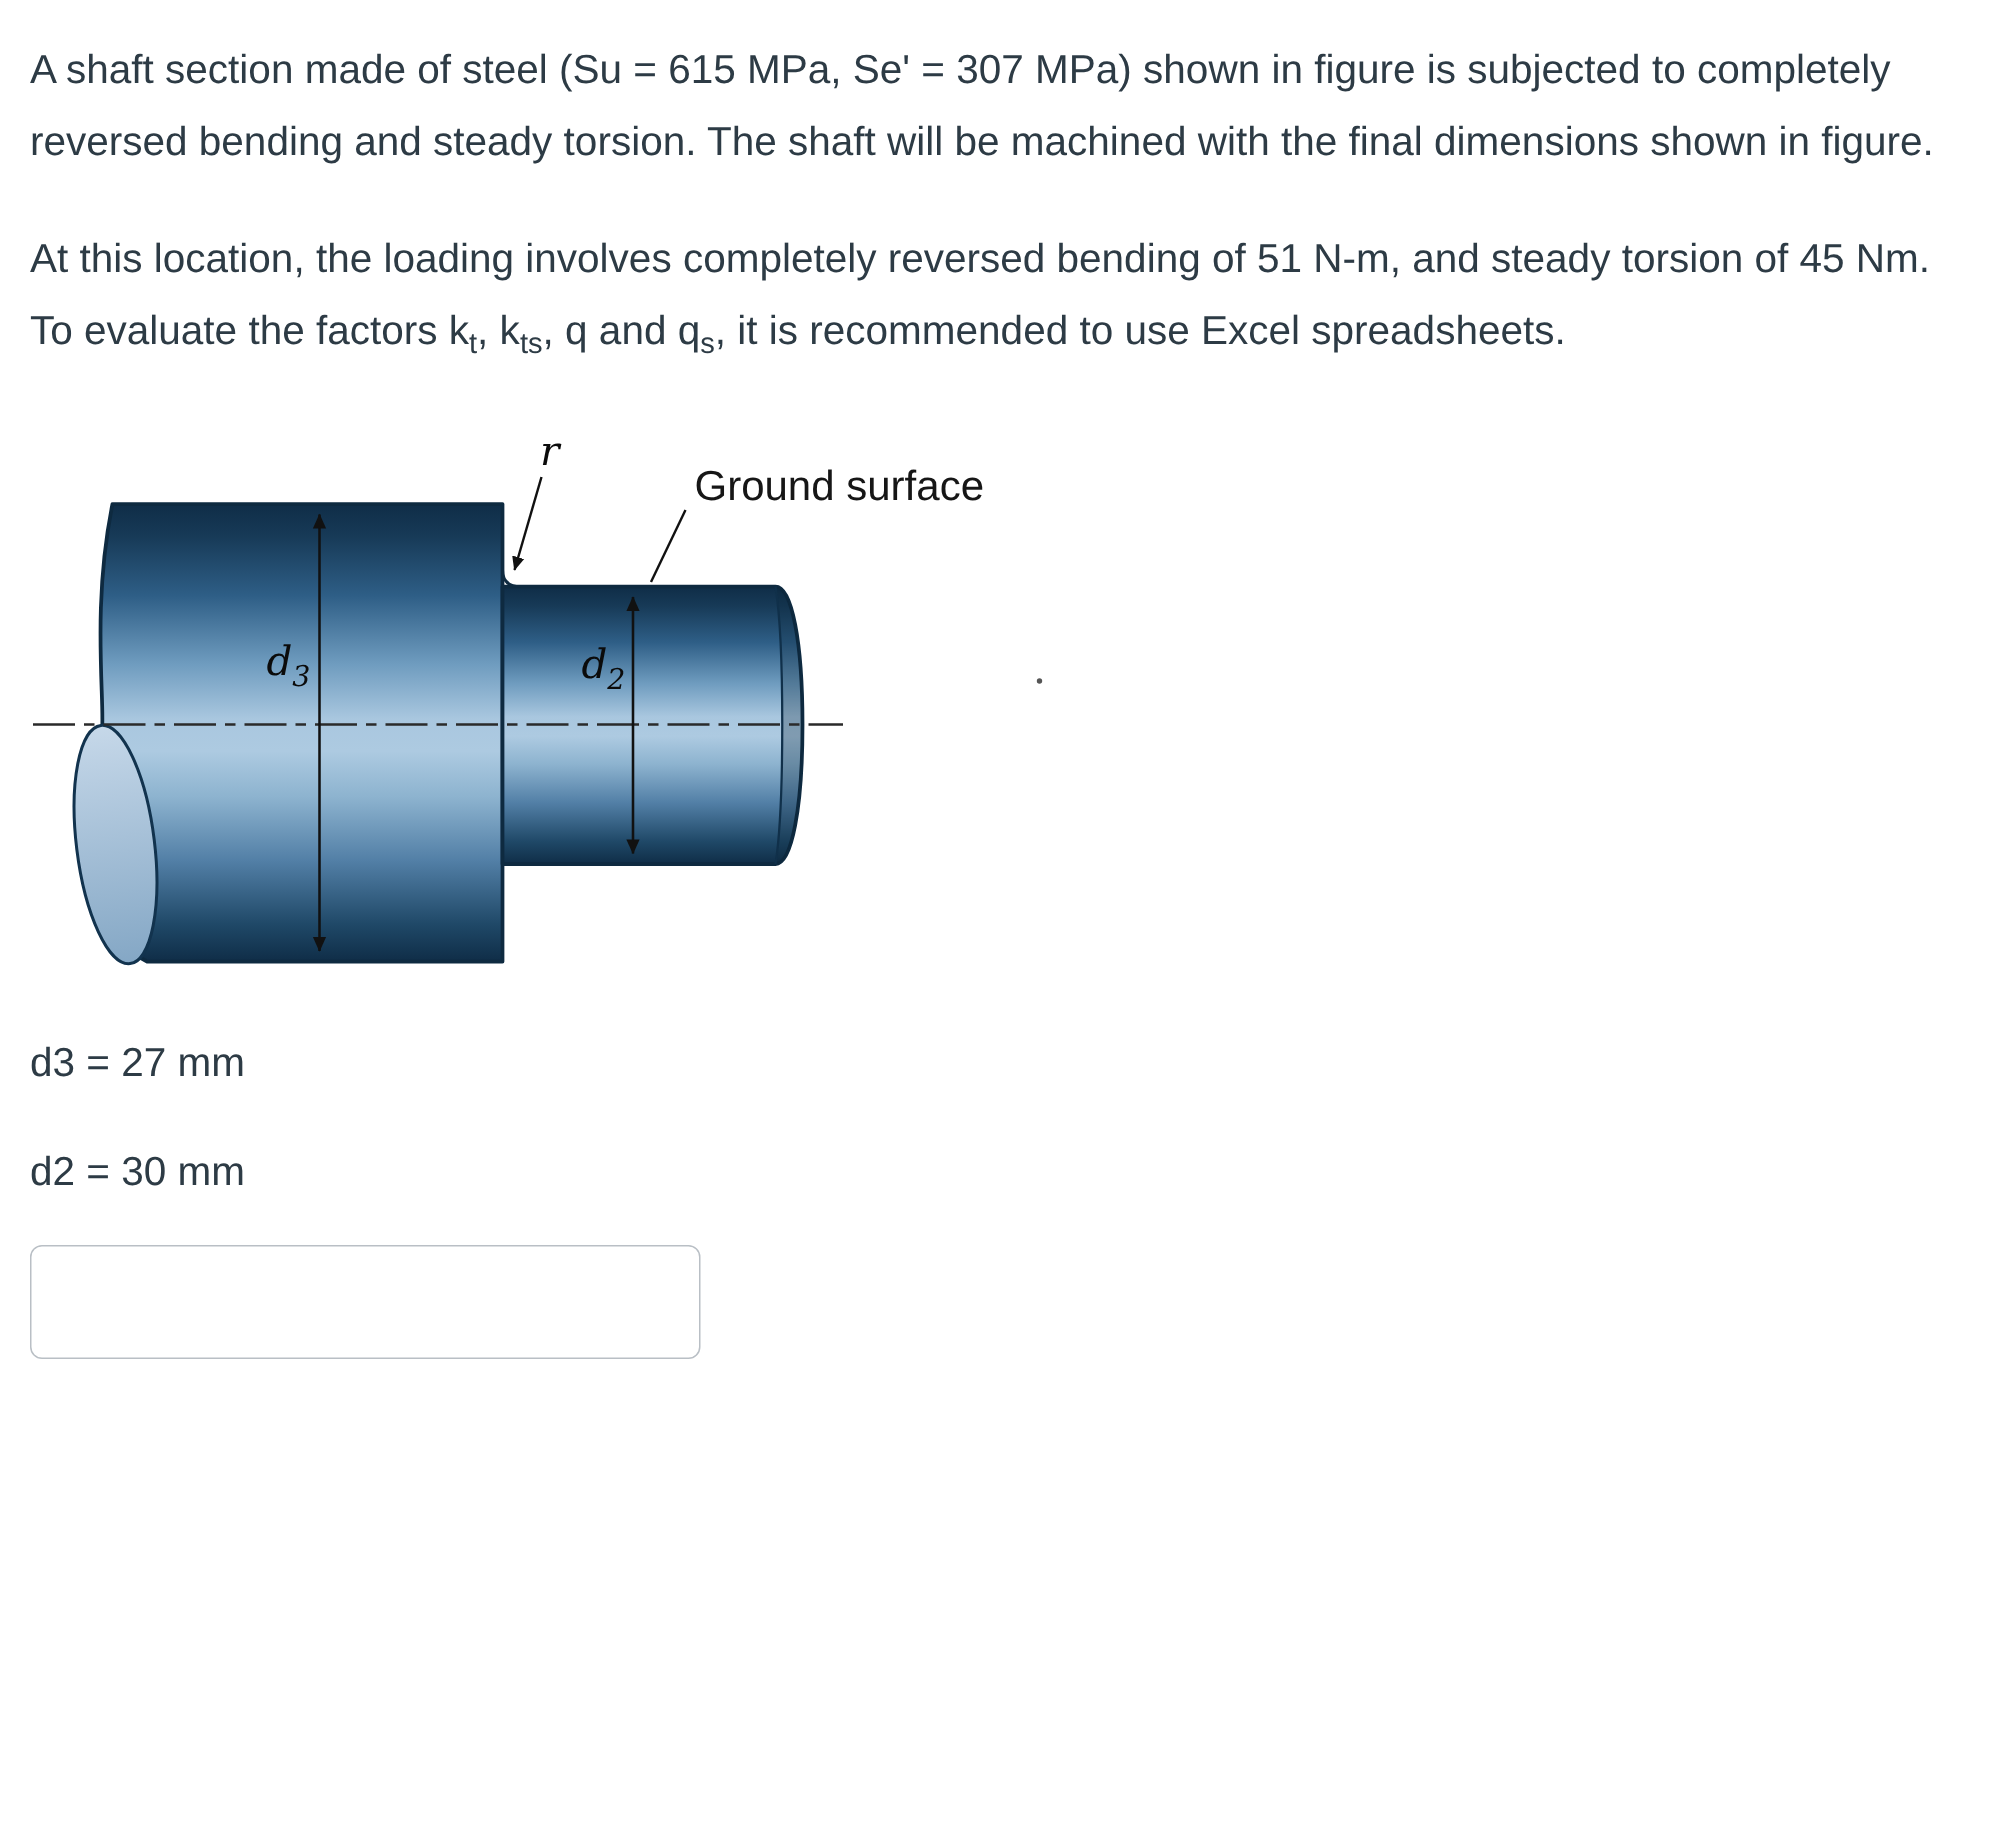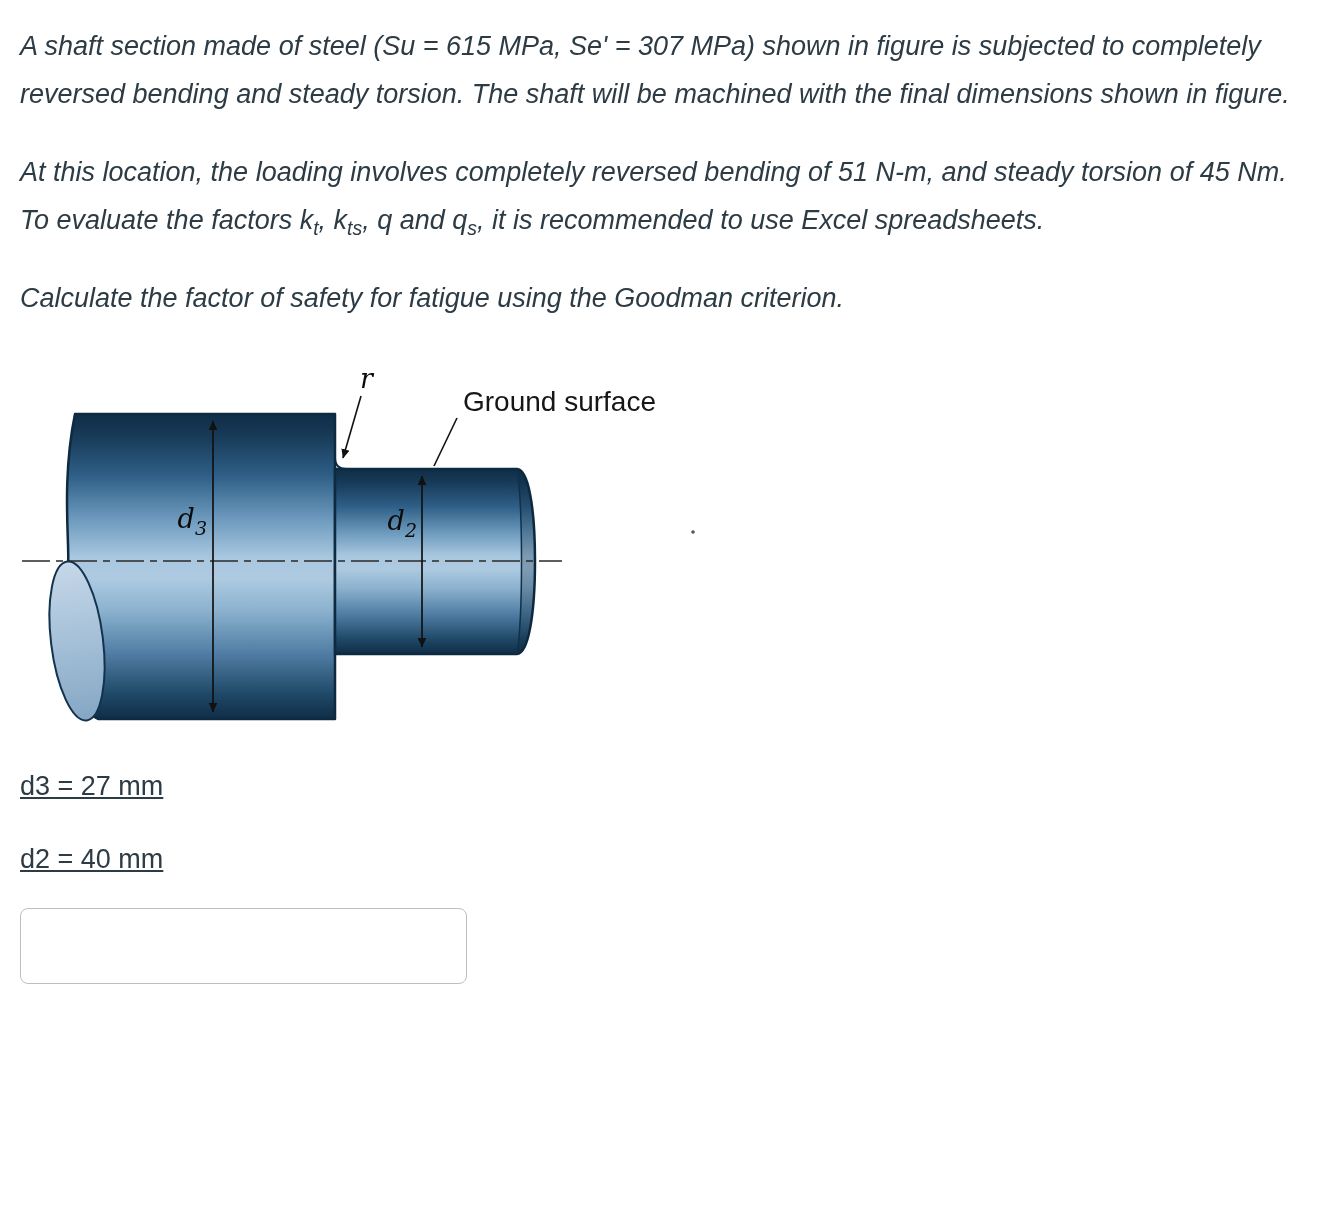--- a/index.html
+++ b/index.html
@@ -11,33 +11,31 @@
     font-family: "Liberation Sans", sans-serif;
     color: #2d3b45;
     font-size: 27px;
     padding: 22px 20px 40px 20px;
     width: 1299px;
   }
   .question-text p {
     margin: 0 0 30px 0;
     line-height: 1.78;
     max-width: 1295px;
-    font-style: italic;
   }
   sub {
     font-size: 0.72em;
     line-height: 0;
   }
   .figure-wrap {
     margin: 32px 0 6px 0;
   }
   .given-values p {
     margin: 0 0 25px 0;
     line-height: 1.78;
-    text-decoration: underline;
   }
   .answer-area {
     margin-top: 22px;
   }
   .answer-box {
     width: 447px;
     height: 76px;
     border: 1px solid #b9bfc5;
     border-radius: 8px;
     background: #ffffff;
@@ -55,21 +53,20 @@
   .fig-label-sans {
     font-family: "Liberation Sans", sans-serif;
   }
 </style>
 </head>
 <body>
 
 <div class="question-text">
   <p>A shaft section made of steel (Su = 615 MPa, Se' = 307 MPa) shown in figure is subjected to completely reversed bending and steady torsion. The shaft will be machined with the final dimensions shown in figure.</p>
   <p><span>At this location, the loading involves completely reversed bending of 51 N-m, and steady torsion of 45 Nm. To evaluate the factors k</span><sub>t</sub><span>, k</span><sub>ts</sub><span>, q and q</span><sub>s</sub><span>, it is recommended to use Excel spreadsheets.</span></p>
-  <p>Calculate the factor of safety for fatigue using the Goodman criterion.</p>
 </div>
 
 <div class="figure-wrap">
   <svg width="700" height="395" viewBox="0 0 700 395" xmlns="http://www.w3.org/2000/svg">
     <defs>
       <linearGradient id="bodyGrad" x1="0" y1="0" x2="0" y2="1">
         <stop offset="0" stop-color="#0f2d47"></stop>
         <stop offset="0.07" stop-color="#173a57"></stop>
         <stop offset="0.2" stop-color="#2e5e86"></stop>
         <stop offset="0.35" stop-color="#6f9cbf"></stop>
@@ -113,18 +110,18 @@
 
     <text x="443" y="57" class="fig-label-sans" font-size="28" fill="#161616">Ground surface</text>
     <line x1="437" y1="64" x2="414" y2="112" stroke="#111111" stroke-width="1.6"></line>
 
     <circle cx="673" cy="178" r="1.8" fill="#555555"></circle>
   </svg>
 </div>
 
 <div class="given-values">
   <p>d3 = 27 mm</p>
-  <p>d2 = 40 mm</p>
+  <p>d2 = 30 mm</p>
 </div>
 
 <div class="answer-area">
   <input type="text" class="answer-box" value="" style="">
 </div>
 
 </body></html>

